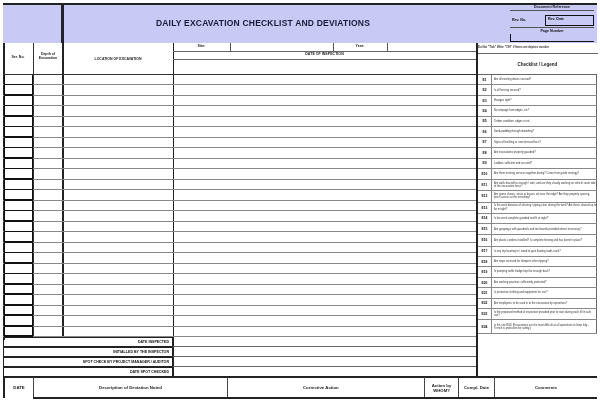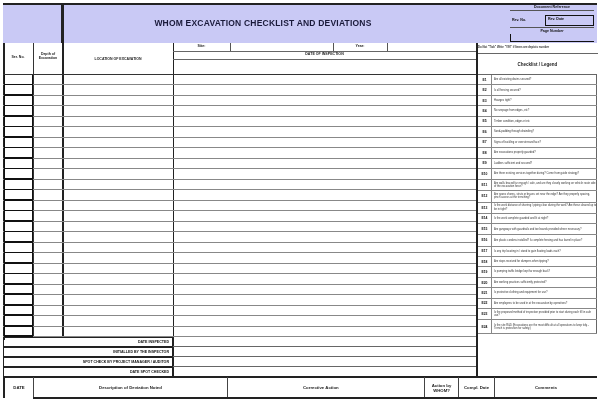--- a/index.html
+++ b/index.html
@@ -22,21 +22,21 @@
   .lg-code { width: 14px; font-size: 3.4px; font-weight: bold; display: flex; align-items: center; justify-content: center; border-right: 1px solid #888; }
   .lg-text { flex: 1; font-size: 2.7px; padding-left: 2px; display: flex; align-items: center; color: #333; line-height: 3.2px; }
   .foot-lbl { left: 3px; width: 170px; height: 9.5px; font-size: 3.6px; font-weight: 600; text-align: right; padding-right: 3px; line-height: 9.5px; border: 1.2px solid #222; }
   .devhdr { top: 377px; height: 21px; font-size: 4.3px; font-weight: bold; display: flex; align-items: center; justify-content: center; text-align: center; line-height: 5px; color: #222; }
 </style>
 </head>
 <body>
 
 <div class="abs hdr"></div>
 <div class="abs hdr-left"></div>
-<div class="abs title">WHOM EXCAVATION CHECKLIST AND DEVIATIONS</div>
+<div class="abs title">DAILY EXCAVATION CHECKLIST AND DEVIATIONS</div>
 <div class="abs docref">Document Reference</div>
 <div class="abs revno">Rev. No.</div>
 <div class="abs revdate">Rev. Date</div>
 <div class="abs pageno">Page Number</div>
 <div class="abs pagebox"></div>
 
 <div class="abs" style="left:3px;top:43px;width:2px;height:297px;background:#222;"></div>
 <div class="abs colhdr" style="left:3px;top:55px;width:30px;">Ser. No.</div>
 <div class="abs grid-line-v" style="left:33px;top:43px;height:294px;background:#333;"></div>
 <div class="abs colhdr" style="left:34px;top:52px;width:28px;line-height:4px;">Depth of Excavation</div>

